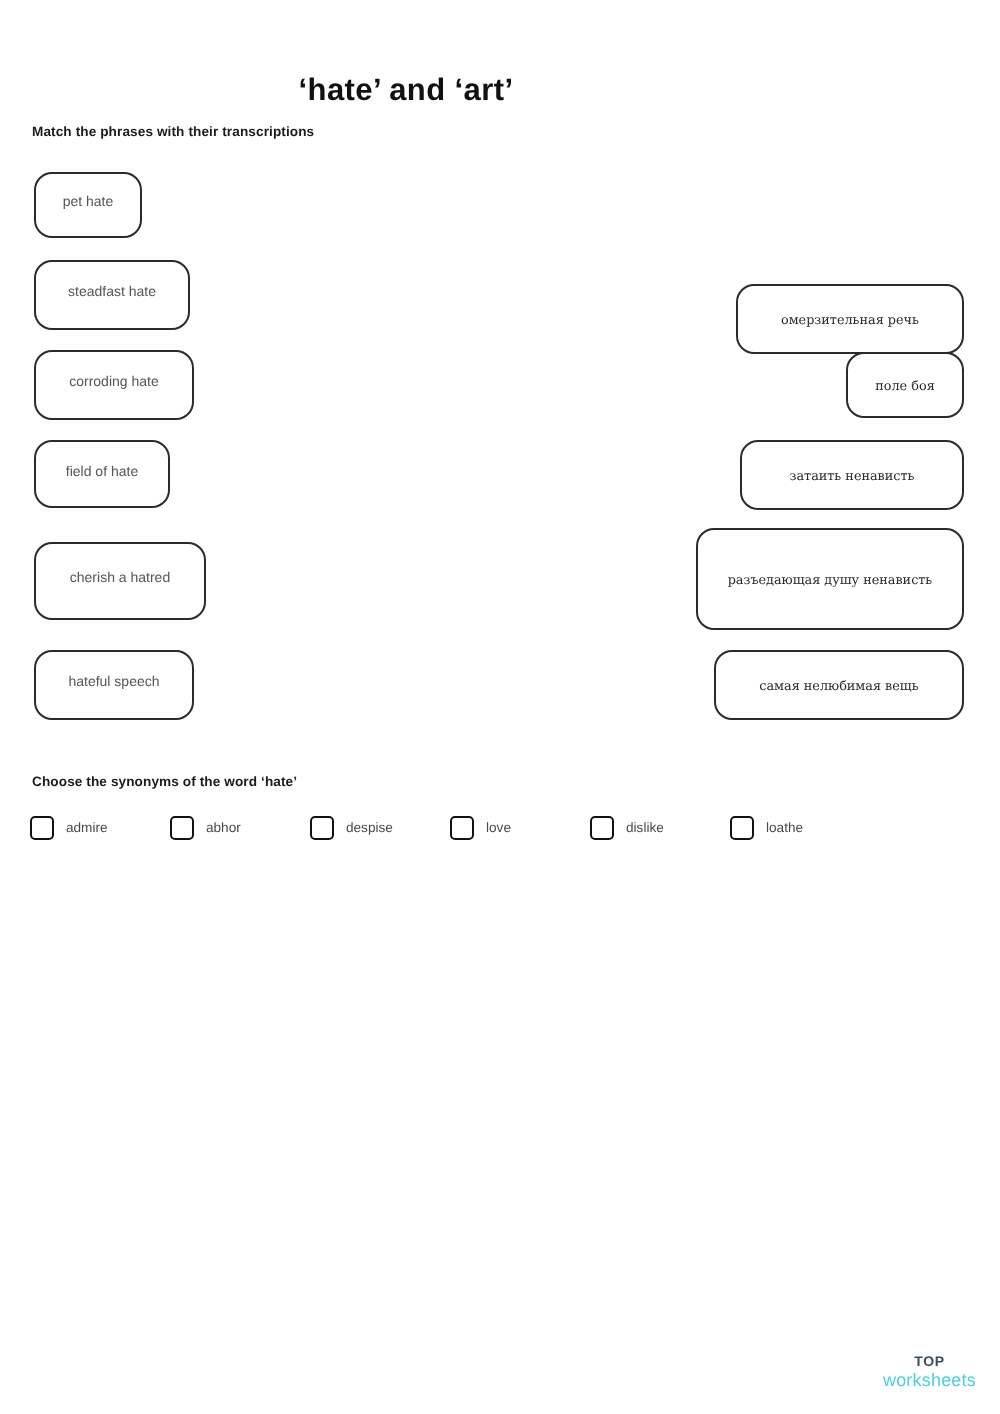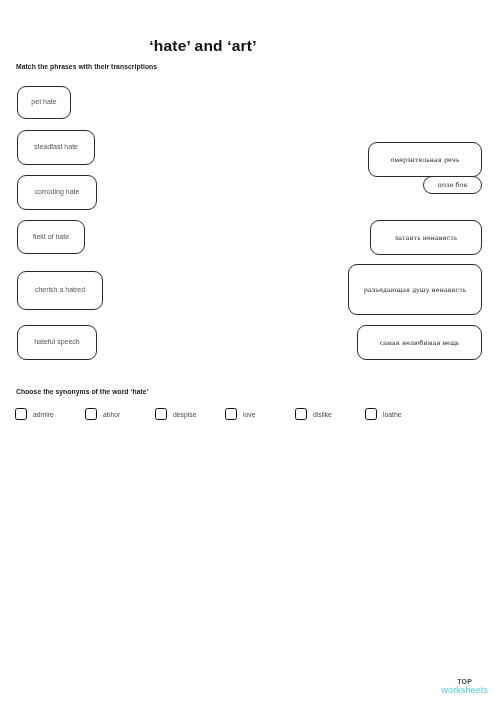--- a/index.html
+++ b/index.html
@@ -139,21 +139,21 @@
   <div class="match-area">
 
     <div class="match-box left-item" style="left: 17px; top: 86px; width: 54px; height: 33px;">pet hate</div>
     <div class="match-box left-item" style="left: 17px; top: 130px; width: 78px; height: 35px;">steadfast hate</div>
     <div class="match-box left-item" style="left: 17px; top: 175px; width: 80px; height: 35px;">corroding hate</div>
     <div class="match-box left-item" style="left: 17px; top: 220px; width: 68px; height: 34px;">field of hate</div>
     <div class="match-box left-item" style="left: 17px; top: 271px; width: 86px; height: 39px;">cherish a hatred</div>
     <div class="match-box left-item" style="left: 17px; top: 325px; width: 80px; height: 35px;">hateful speech</div>
 
     <div class="match-box right-item" style="left: 368px; top: 130px; width: 114px; height: 35px; margin-top: 12px;">омерзительная речь</div>
-    <div class="match-box right-item" style="left: 423px; top: 176px; width: 59px; height: 18px;">поле боя</div>
+    <div class="match-box right-item" style="left: 423px; top: 176px; width: 59px; height: 33px;">поле боя</div>
     <div class="match-box right-item" style="left: 348px; top: 264px; width: 134px; height: 51px;">разъедающая душу ненависть</div>
     <div class="match-box right-item" style="left: 370px; top: 220px; width: 112px; height: 35px;">затаить ненависть</div>
     <div class="match-box right-item" style="left: 357px; top: 325px; width: 125px; height: 35px;">самая нелюбимая вещь</div>
   </div>
 
   <div class="instruction" id="instruction-synonyms">Choose the synonyms of the word ‘hate’</div>
 
   <div class="choice-row">
     <div class="choice" style="left: 15px;">
       <span class="checkbox"></span>

